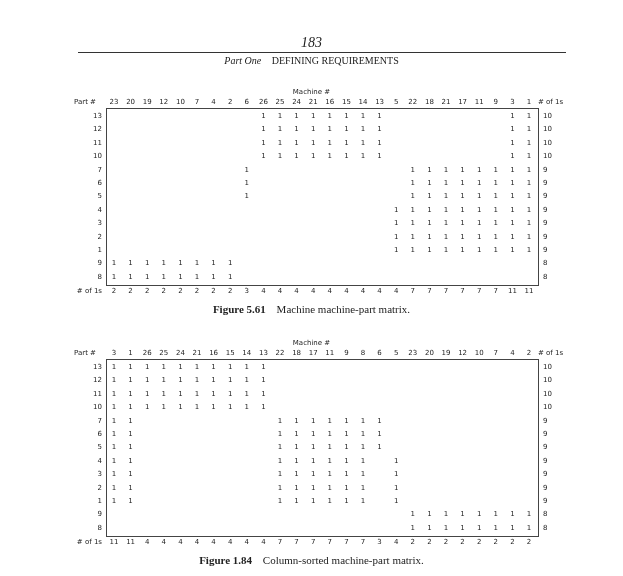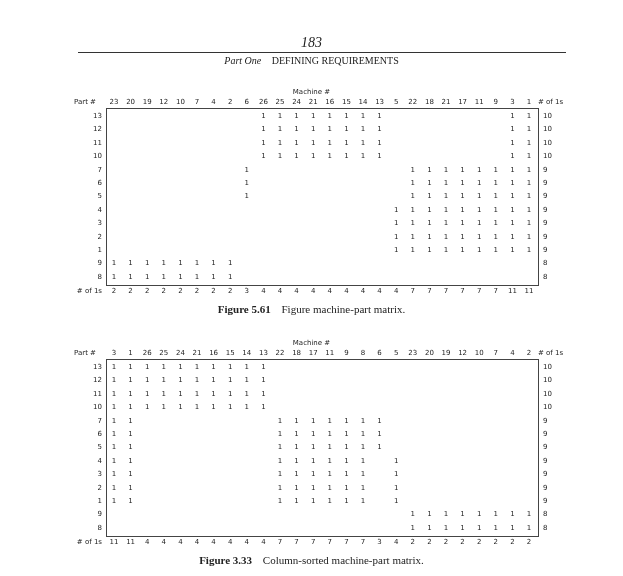--- a/index.html
+++ b/index.html
@@ -430,18 +430,18 @@
     <div class="cell" style="top:537px;left:438px;">2</div>
     <div class="cell" style="top:537px;left:454.6px;">2</div>
     <div class="cell" style="top:537px;left:471.20000000000005px;">2</div>
     <div class="cell" style="top:537px;left:487.8px;">2</div>
     <div class="cell" style="top:537px;left:504.40000000000003px;">2</div>
     <div class="cell" style="top:537px;left:521px;">2</div>
   </div>
 
 <div class="caption" style="top:303px;">
   <span class="num">Figure 5.61</span>
-  <span>Figure machine-part matrix.</span>
+  <span>Machine machine-part matrix.</span>
 </div>
 <div class="caption" style="top:554px;">
-  <span class="num">Figure 3.33</span>
+  <span class="num">Figure 1.84</span>
   <span>Column-sorted machine-part matrix.</span>
 </div>
 
 </body></html>

